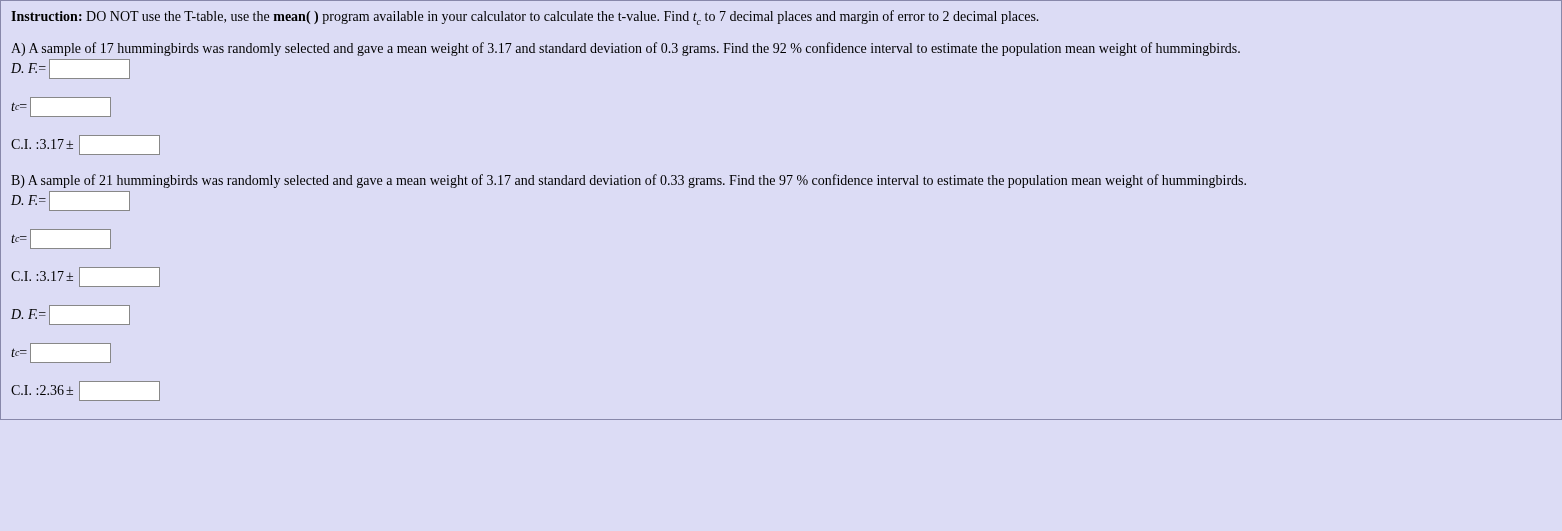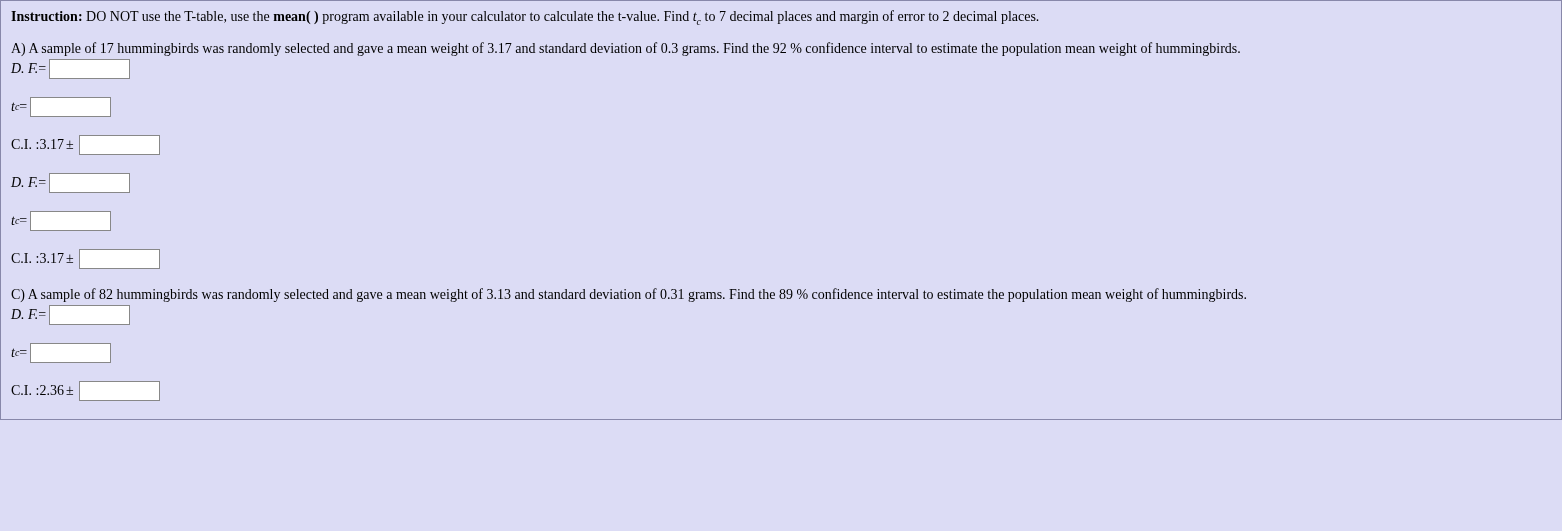--- a/index.html
+++ b/index.html
@@ -76,41 +76,41 @@
     </div>
     <div class="input-row">
       <span>C.I. : </span>
       <span>3.17</span>
       <span class="plusminus"> ± </span>
       <input type="text" class="answer" style="">
     </div>
   </div>
 
   <div class="problem">
+    <div class="prompt">B) A sample of 21 hummingbirds was randomly selected and gave a mean weight of 3.17 and standard deviation of 0.33 grams. Find the 97 % confidence interval to estimate the population mean weight of hummingbirds.</div>
     <div class="input-row">
       <span class="label-math">D. F.</span>
       <span> = </span>
       <input type="text" class="answer" style="">
     </div>
     <div class="input-row">
       <span class="label-math">t</span>
         <span class="sub">c</span>
       <span> = </span>
       <input type="text" class="answer" style="">
     </div>
     <div class="input-row">
       <span>C.I. : </span>
       <span>3.17</span>
       <span class="plusminus"> ± </span>
       <input type="text" class="answer" style="">
     </div>
   </div>
 
   <div class="problem">
-    <div class="prompt">C) A sample of 82 hummingbirds was randomly selected and gave a mean weight of 3.13 and standard deviation of 0.31 grams. Find the 89 % confidence interval to estimate the population mean weight of hummingbirds.</div>
     <div class="input-row">
       <span class="label-math">D. F.</span>
       <span> = </span>
       <input type="text" class="answer" style="">
     </div>
     <div class="input-row">
       <span class="label-math">t</span>
         <span class="sub">c</span>
       <span> = </span>
       <input type="text" class="answer" style="">

